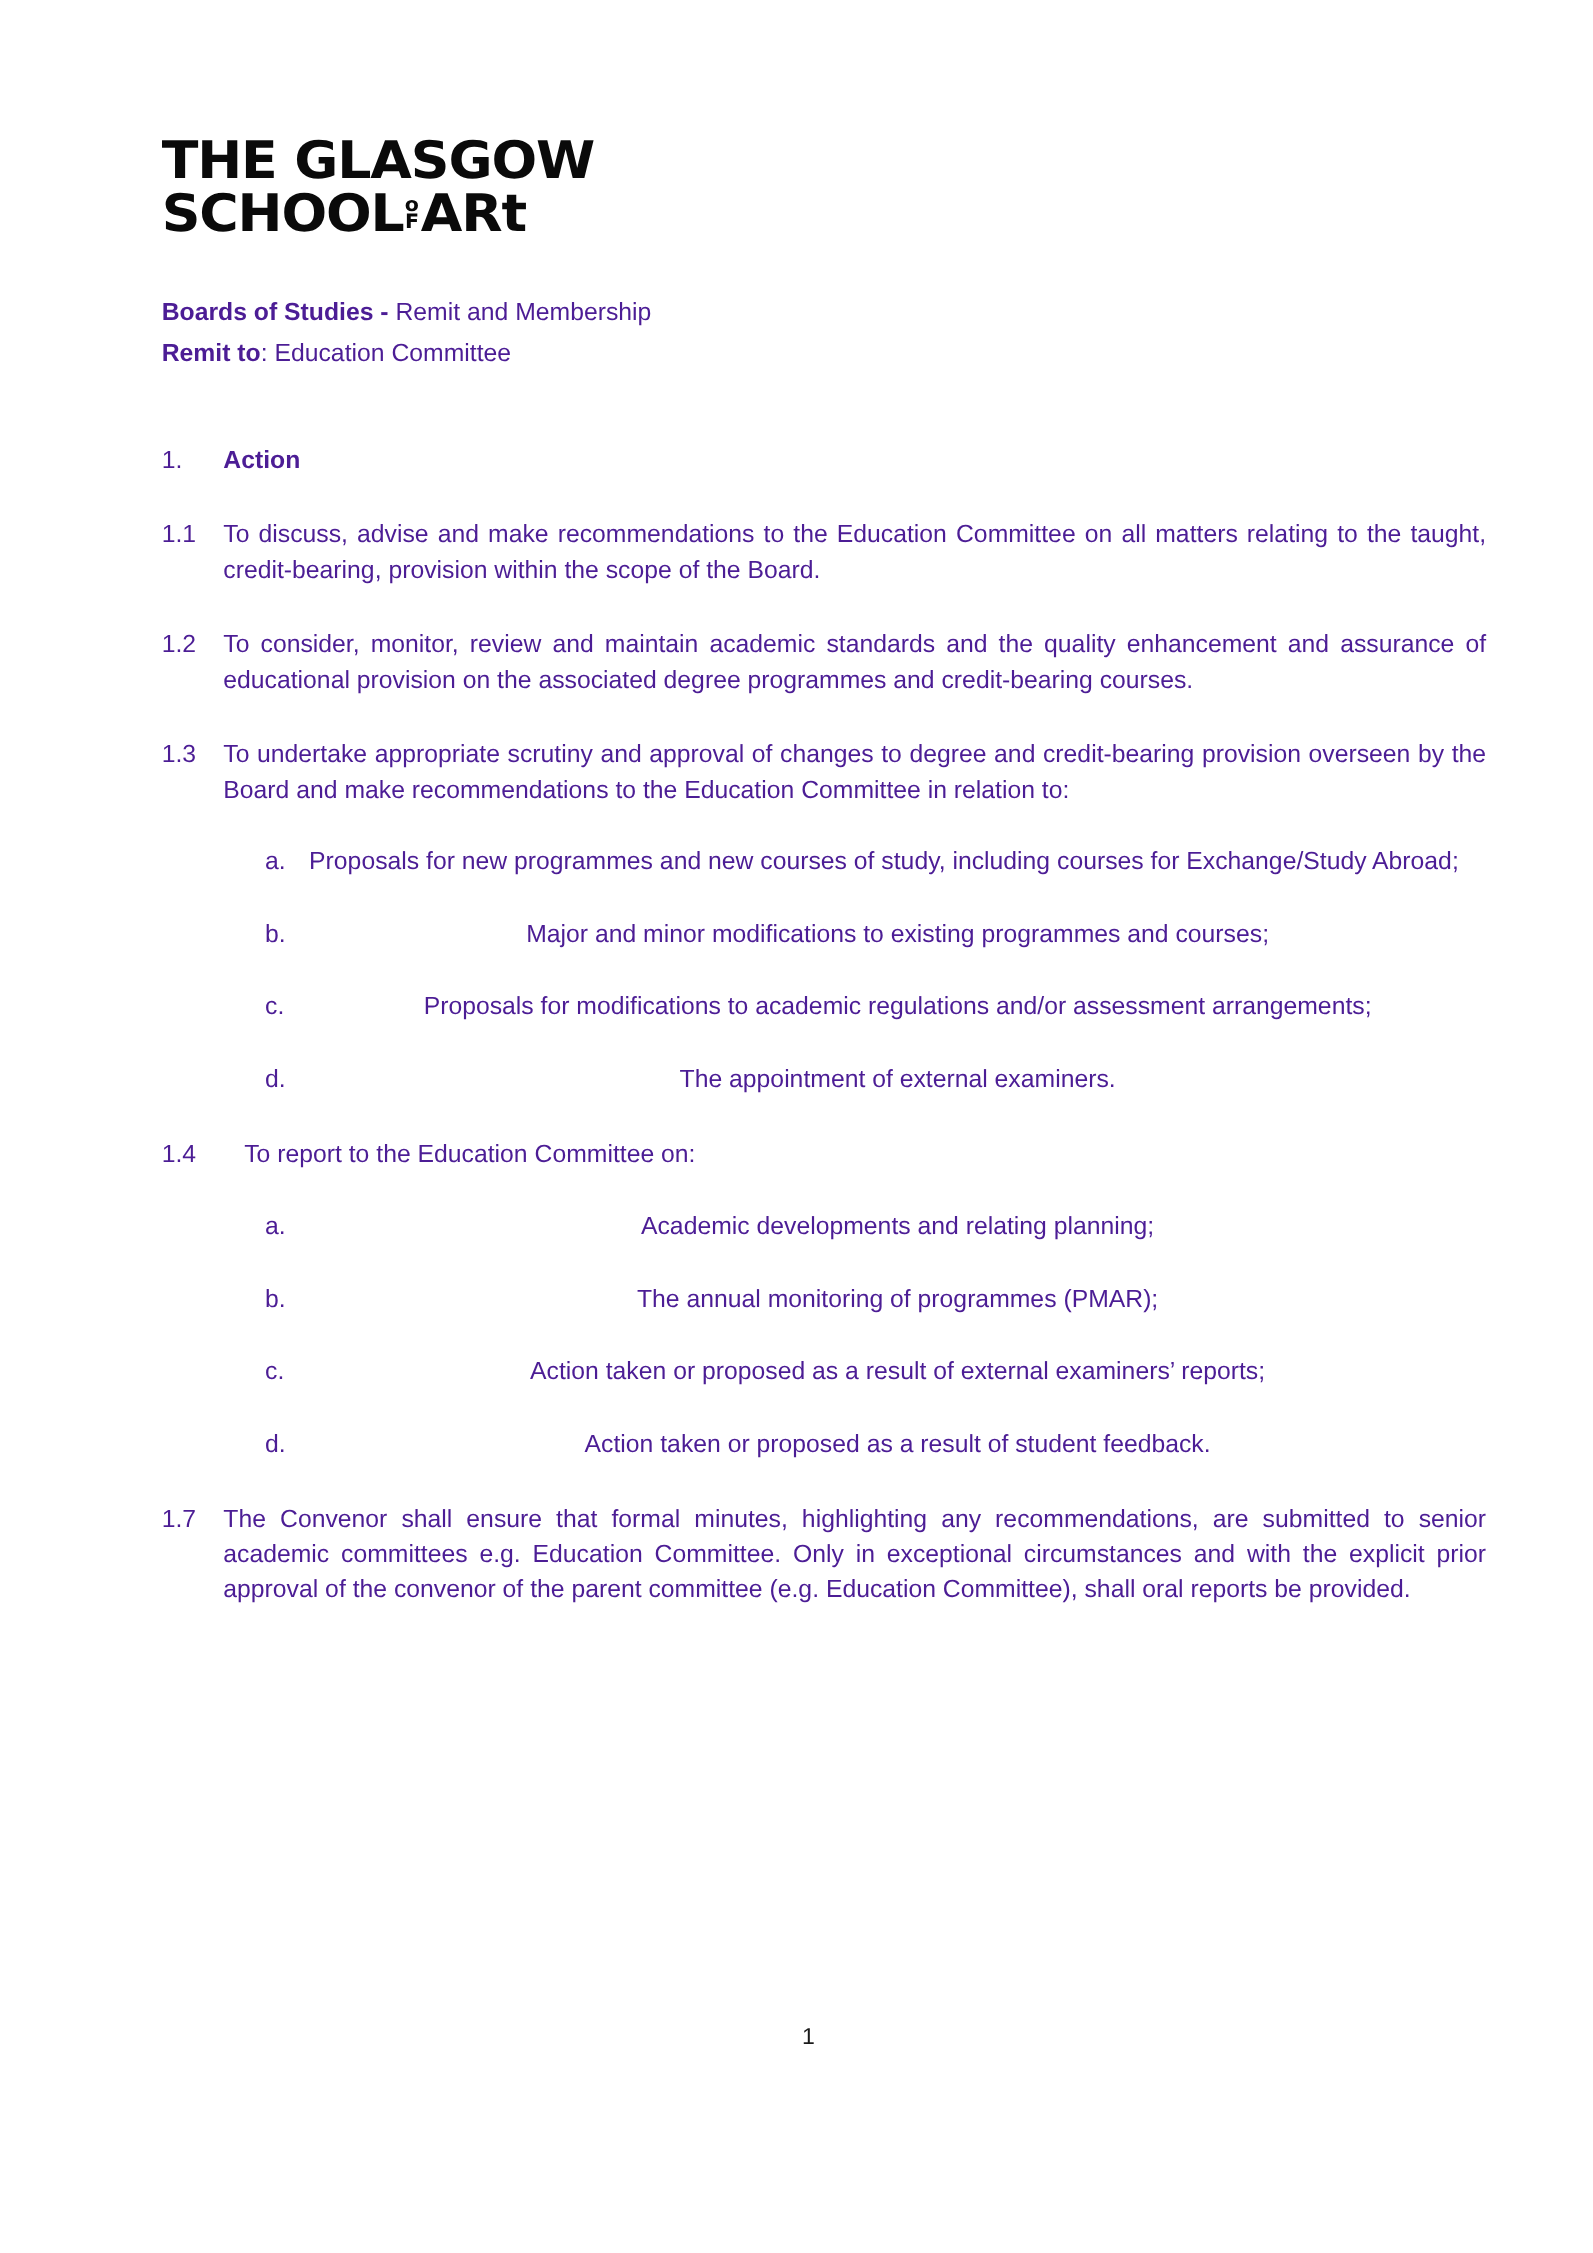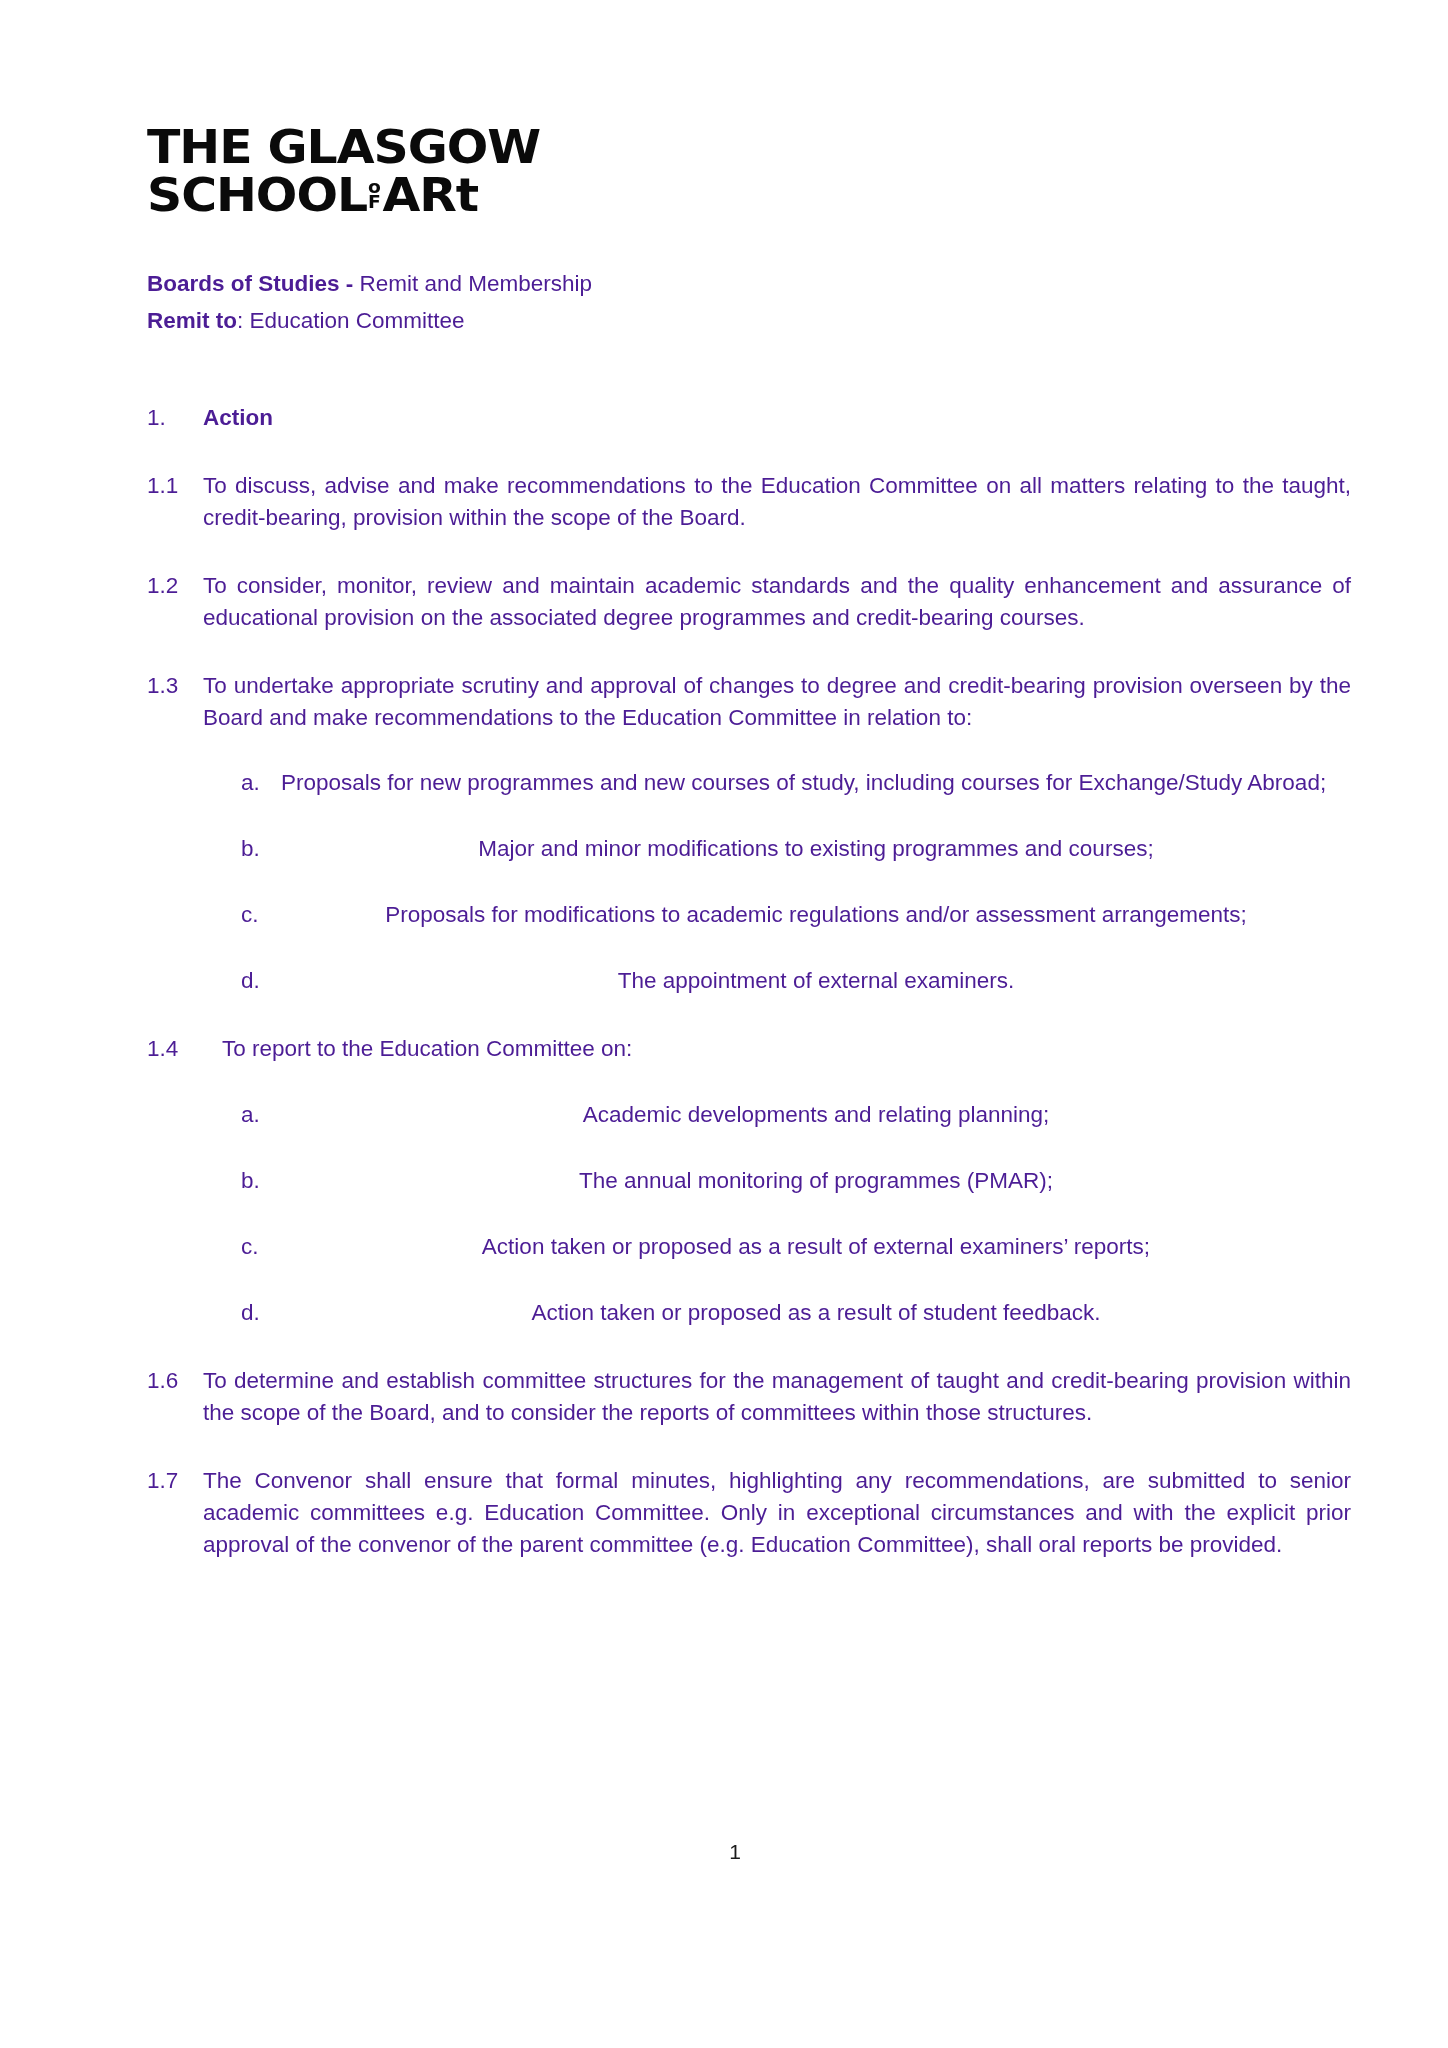--- a/index.html
+++ b/index.html
@@ -208,24 +208,20 @@
         <span class="marker">c.</span>
         <span class="text">Action taken or proposed as a result of external examiners’ reports;</span>
       </div>
       <div class="subitem nojustify">
         <span class="marker">d.</span>
         <span class="text">Action taken or proposed as a result of student feedback.</span>
       </div>
     </div>
 
 
-    <div class="clause">
-      <span class="num">1.6</span>
-      <span class="body">To determine and establish committee structures for the management of taught and credit-bearing provision within the scope of the Board, and to consider the reports of committees within those structures.</span>
-    </div>
 
     <div class="clause">
       <span class="num">1.7</span>
       <span class="body">The Convenor shall ensure that formal minutes, highlighting any recommendations, are submitted to senior academic committees e.g. Education Committee. Only in exceptional circumstances and with the explicit prior approval of the convenor of the parent committee (e.g. Education Committee), shall oral reports be provided.</span>
     </div>
 
   </div>
 
   <div class="page-number">1</div>
 

